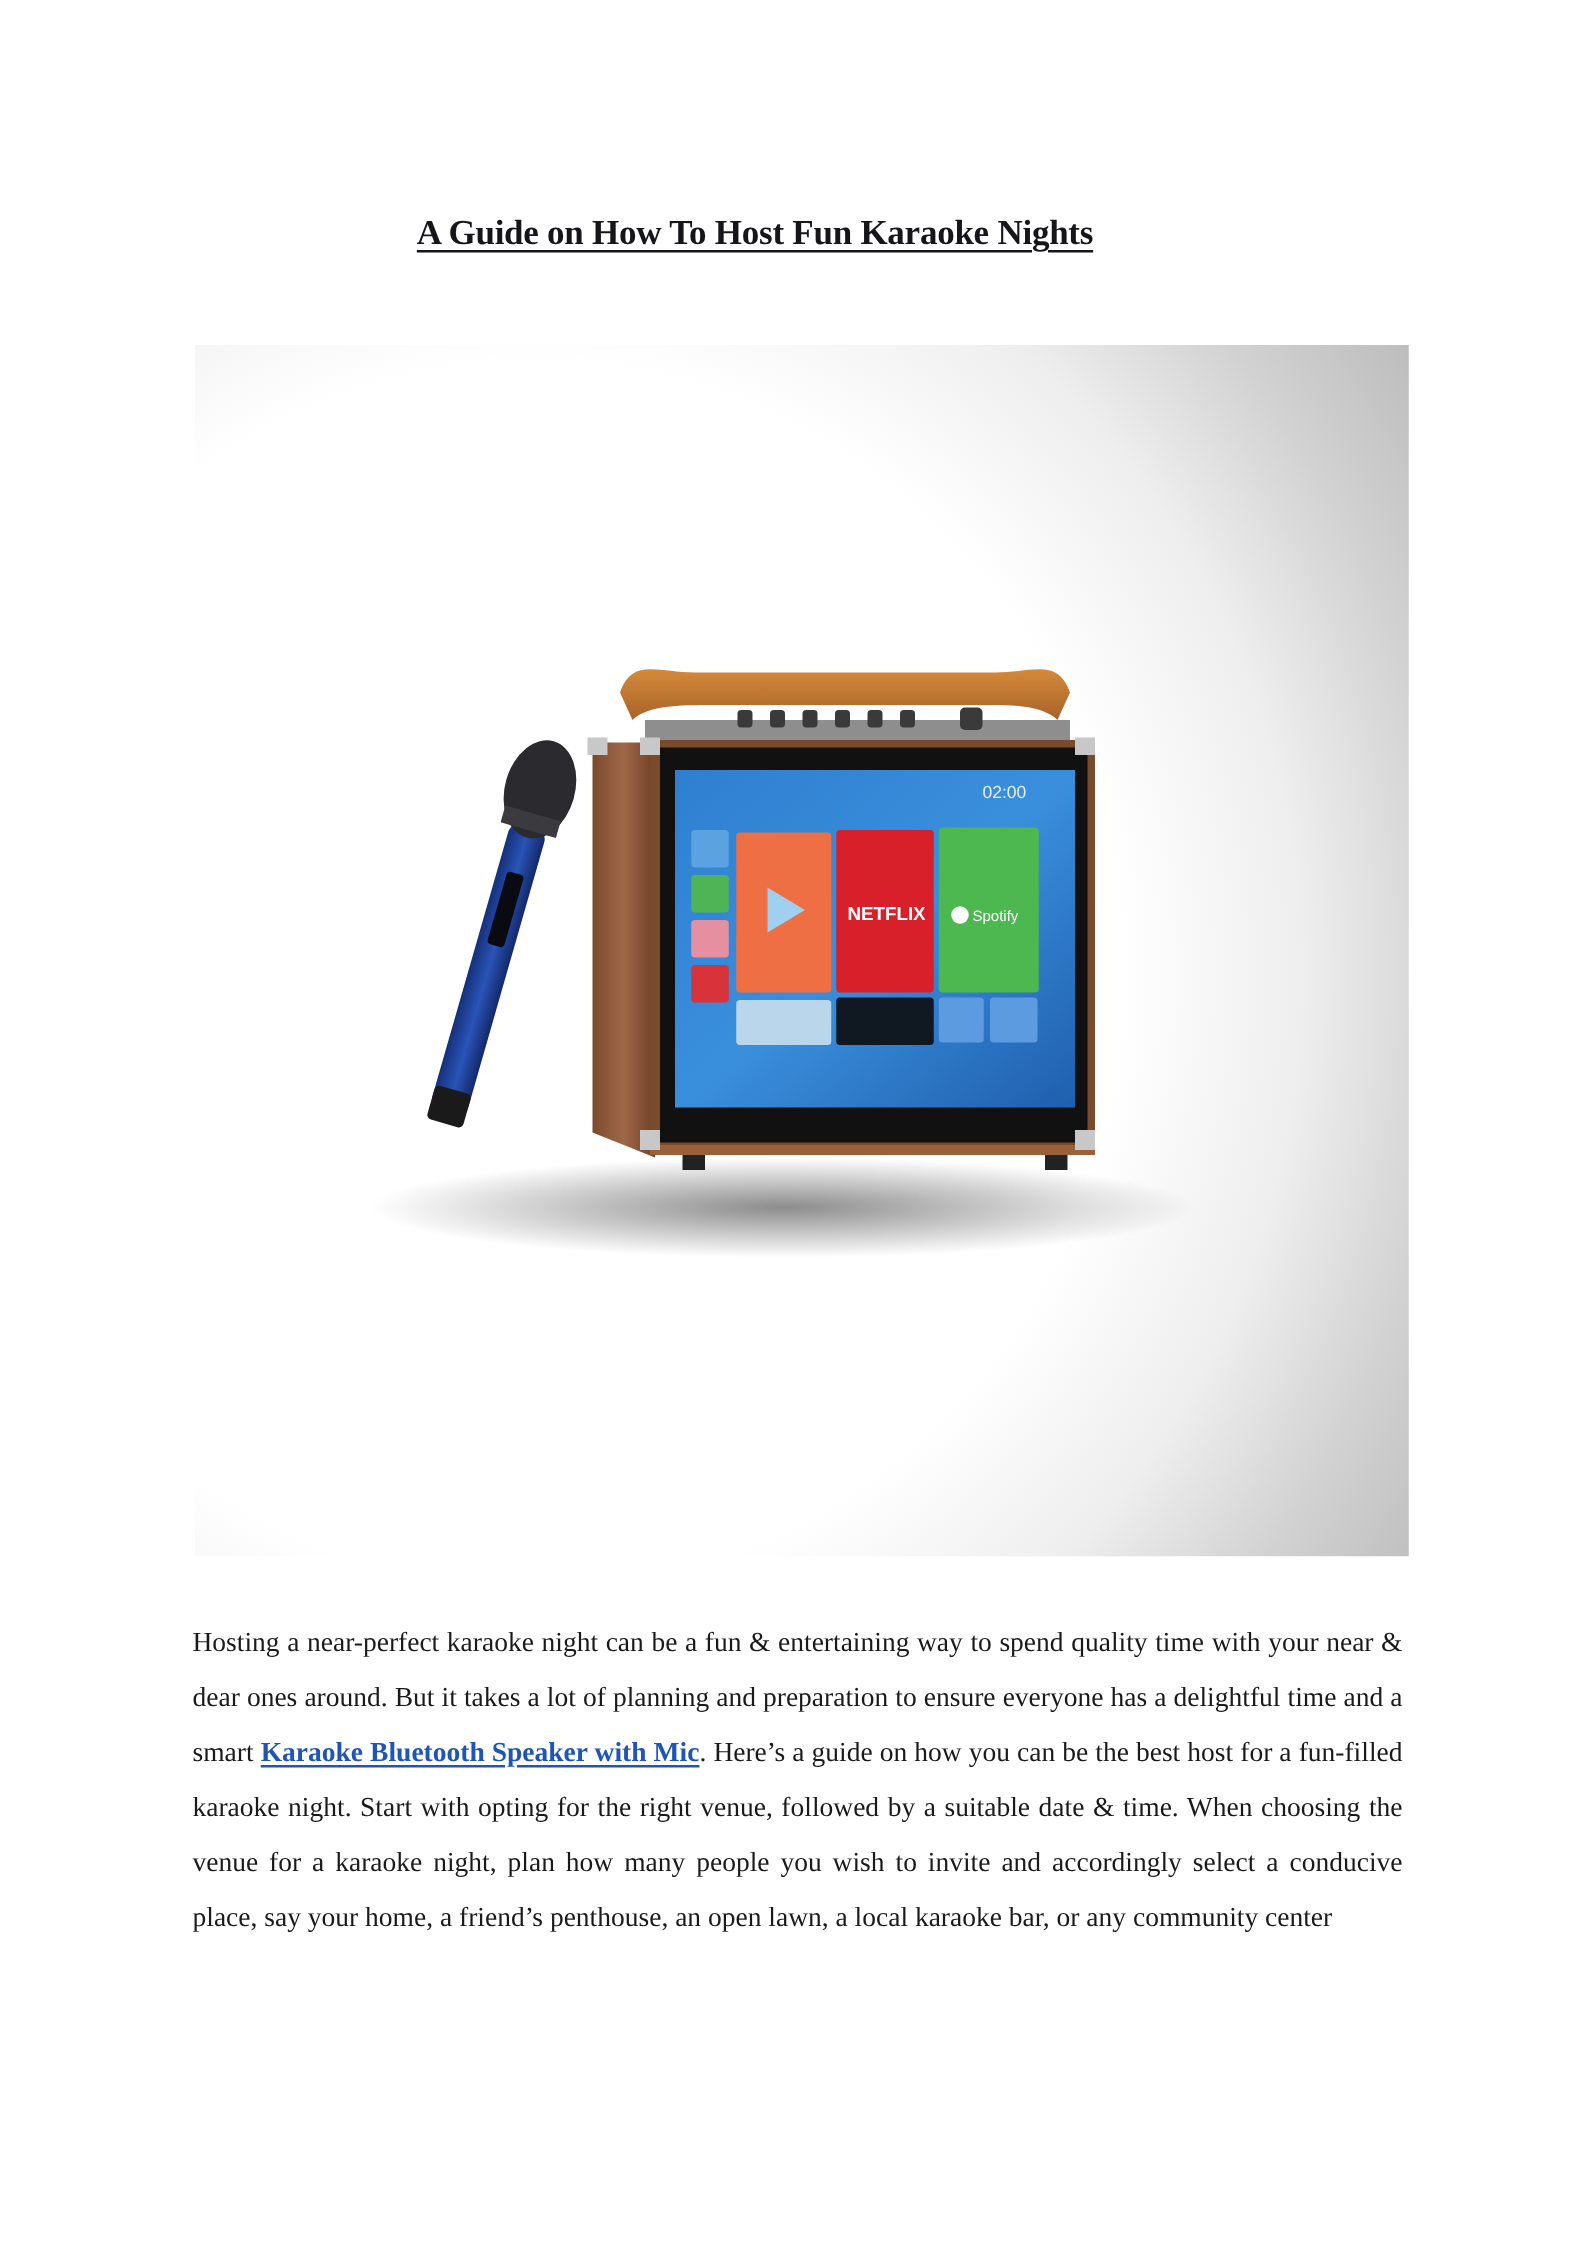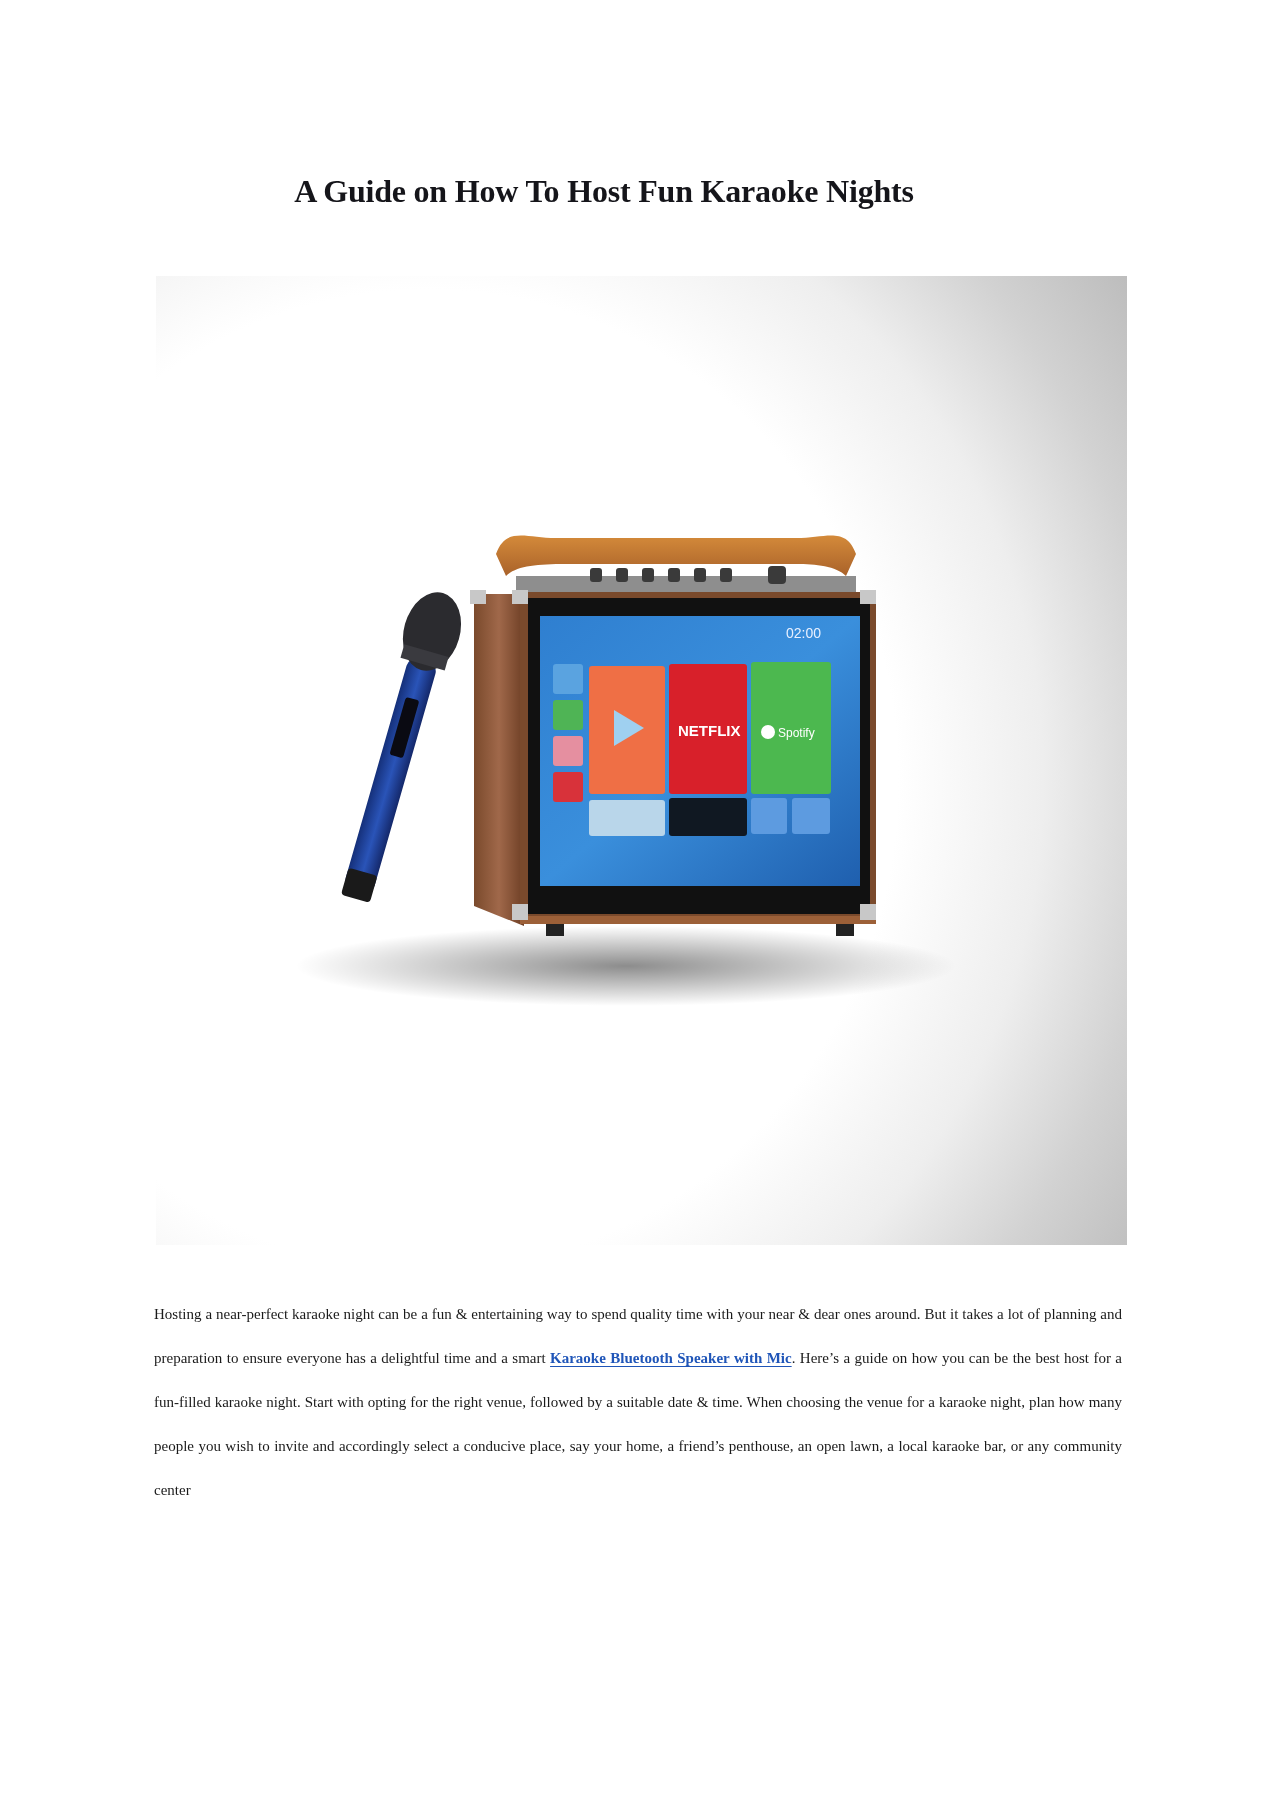--- a/index.html
+++ b/index.html
@@ -1,21 +1,21 @@
 <!DOCTYPE html>
 <html><head>
 <meta charset="utf-8">
 <style>
   html, body { margin:0; padding:0; background:#ffffff; }
   body { width:1274px; height:1800px; position:relative; overflow:hidden; font-family:"Liberation Serif", "DejaVu Serif", serif; color:#111; }
-  .title { position:absolute; left:0; width:1208px; top:152px; text-align:center; font-size:32px; font-weight:bold; text-underline-offset:5px; text-decoration-thickness:2px; color:#15151a; letter-spacing:-0.2px; }
+  .title { position:absolute; left:0; width:1208px; top:152px; text-align:center; font-size:28px; font-weight:bold; text-decoration:underline; text-underline-offset:5px; text-decoration-thickness:2px; color:#15151a; letter-spacing:-0.2px; }
   .hero { position:absolute; left:156px; top:276px; width:971px; height:969px; overflow:hidden;
     background: radial-gradient(ellipse 88% 92% at 28% 52%, #ffffff 0%, #ffffff 55%, #eeeeee 72%, #d2d2d2 86%, #bcbcbc 100%); }
   .hero svg { position:absolute; left:0; top:0; }
-  .body-text { position:absolute; left:154px; top:1292px; width:968px; font-size:15px; line-height:44px; text-align:justify; color:#1a1a1a; }
+  .body-text { position:absolute; left:154px; top:1292px; width:968px; font-size:22px; line-height:44px; text-align:justify; color:#1a1a1a; }
   .body-text p { margin:0; }
   .link { color:#1f55b8; font-weight:bold; text-decoration:underline; text-underline-offset:3px; }
 </style>
 </head>
 <body>
 
 <h1 class="title">A Guide on How To Host Fun Karaoke Nights</h1>
 
 <div class="hero">
   <svg width="971" height="969" viewBox="0 0 971 969" xmlns="http://www.w3.org/2000/svg">

